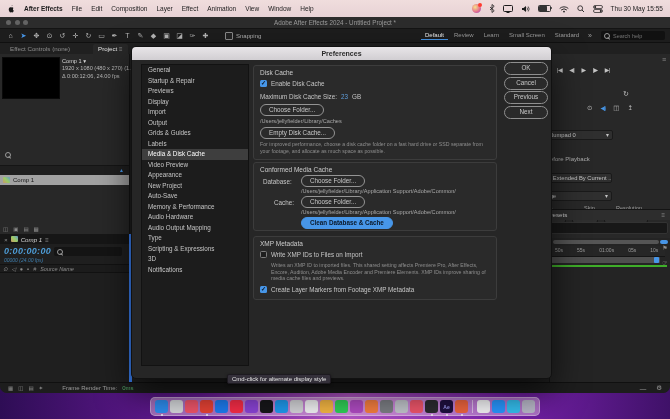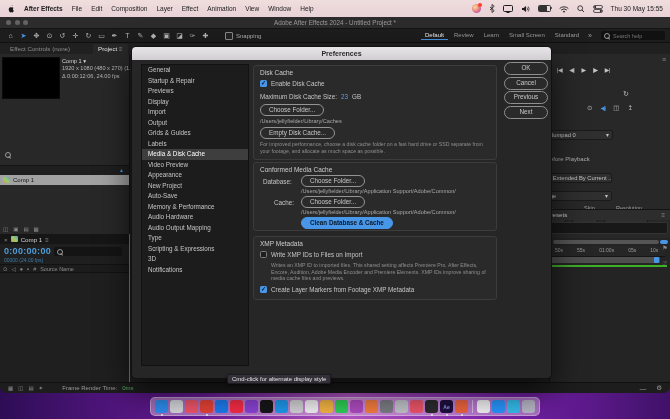--- a/index.html
+++ b/index.html
@@ -60,21 +60,21 @@
   .thumb{position:absolute;left:2px;top:3px;width:56px;height:40px;background:#000;border:1px solid #0a0a0a;}
   .pinfo{position:absolute;left:62px;top:4px;font-size:5.6px;color:#b8b8b8;line-height:7.4px;}
   .pname{color:#d8d8d8;}
   .namehdr{position:absolute;left:0;top:111px;width:100%;height:9px;background:#1f1f1f;border-top:1px solid #151515;border-bottom:1px solid #151515;}
   .namehdr span{font-size:5.8px;color:#9a9a9a;margin-left:10px;line-height:9px;}
   .comprow{position:absolute;left:0;top:121px;width:100%;height:10px;background:#a2a2a2;display:flex;align-items:center;gap:3px;padding-left:3px;box-sizing:border-box;}
   .comprow b{font-size:6px;color:#161616;font-weight:normal;}
   .compic{width:7px;height:6px;border-radius:1px;background:linear-gradient(45deg,#c96,#9c6 50%,#69c);}
   .pfoot{position:absolute;left:3px;bottom:2px;display:flex;gap:5px;font-size:5.5px;color:#8a8a8a;}
 
-  .tl{position:absolute;left:0;top:191px;width:129px;height:150px;background:#1f1f1f;border-right:1px solid #3b82f6;}
+  .tl{position:absolute;left:0;top:191px;width:129px;height:150px;background:#1f1f1f;border-right:3px solid #3b82f6;font-style:italic;}
   .tl-tab{height:10px;background:#161616;display:flex;align-items:center;gap:3px;padding:0 4px;font-size:6.2px;color:#d5d5d5;}
   .tcode{position:absolute;left:4px;top:12px;font-size:9px;font-weight:bold;color:#4e9ed9;letter-spacing:.3px;}
   .tframes{position:absolute;left:4px;top:23px;font-size:5px;color:#3d7cab;}
   .tsearch{position:absolute;left:54px;top:13px;width:68px;height:9px;background:#141414;border-radius:2px;display:flex;align-items:center;padding:0 3px;box-sizing:border-box;}
   .tlhdr{position:absolute;left:0;top:30px;width:100%;height:9px;background:#1c1c1c;border-top:1px solid #121212;border-bottom:1px solid #121212;display:flex;align-items:center;gap:4px;padding:0 3px;box-sizing:border-box;font-size:5.5px;color:#8b8b8b;}
 
   
   .rpanel{position:absolute;left:549px;top:11px;width:121px;height:184px;background:#282828;border-left:1px solid #141414;}
   .tpt{font-size:6px;color:#c4c4c4;letter-spacing:-.5px;}
   .dd{position:absolute;height:10px;background:#2f2f2f;border:1px solid #1a1a1a;border-radius:2px;

